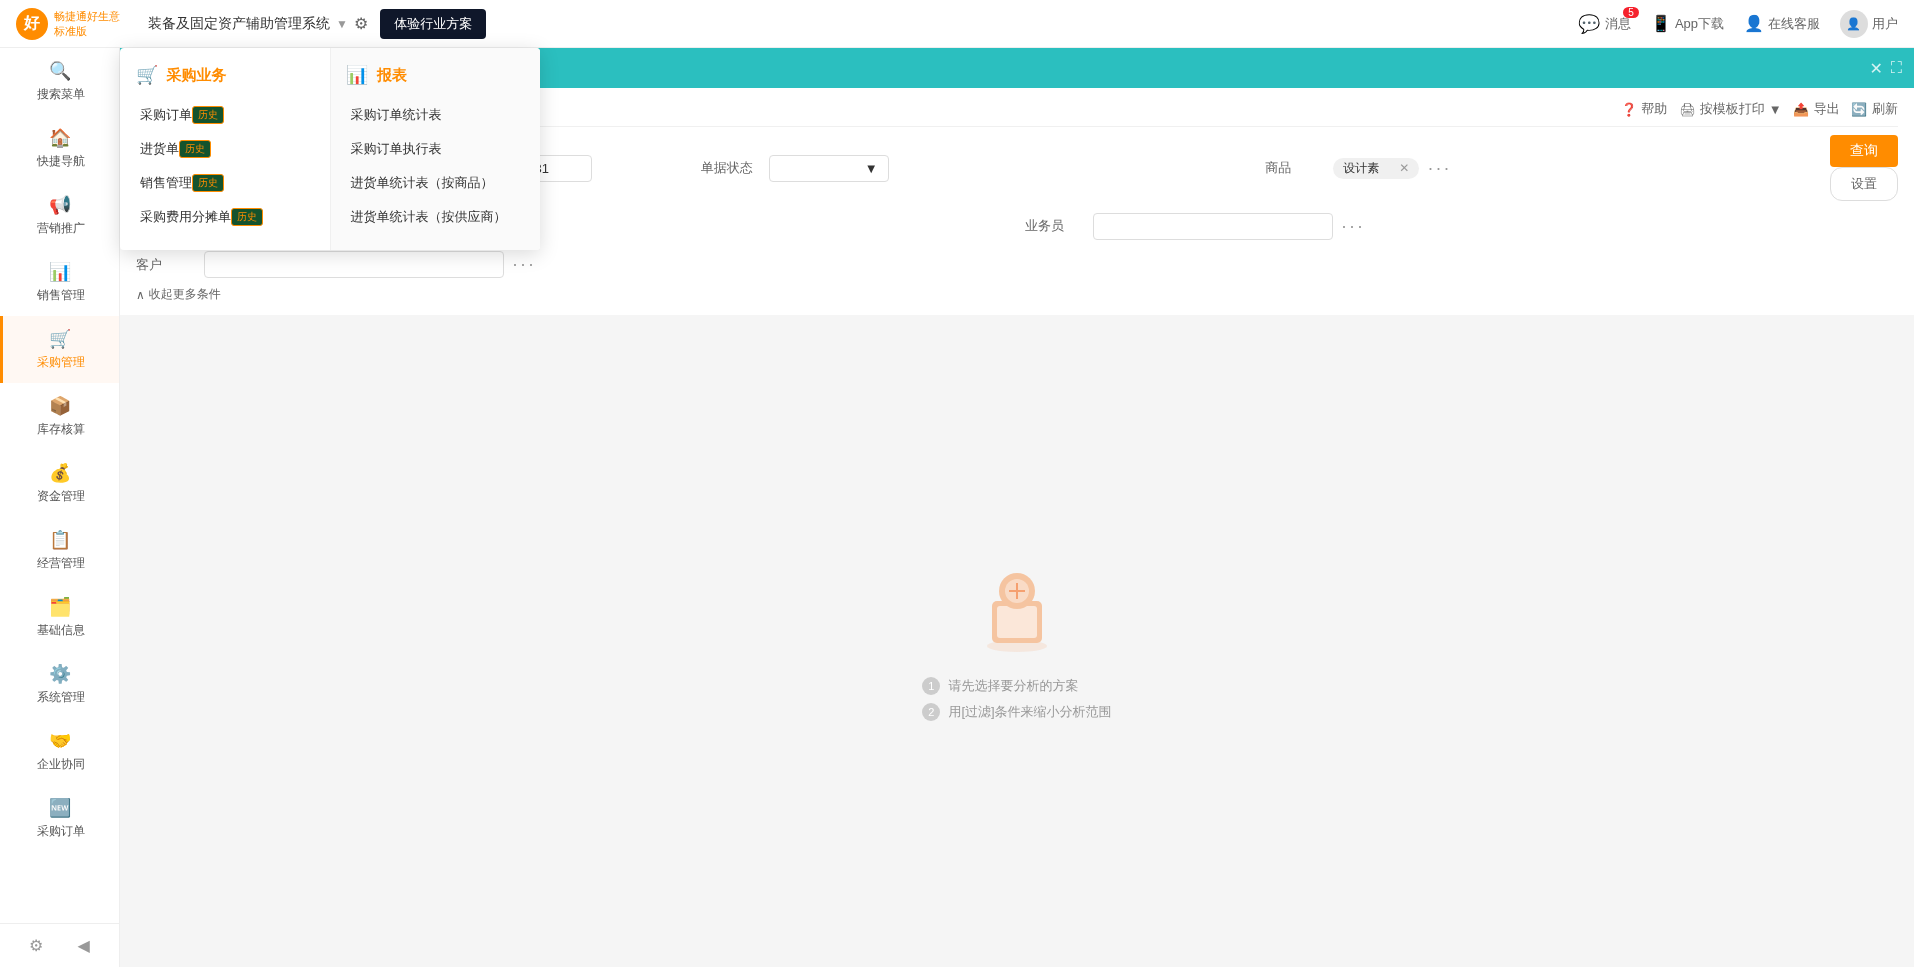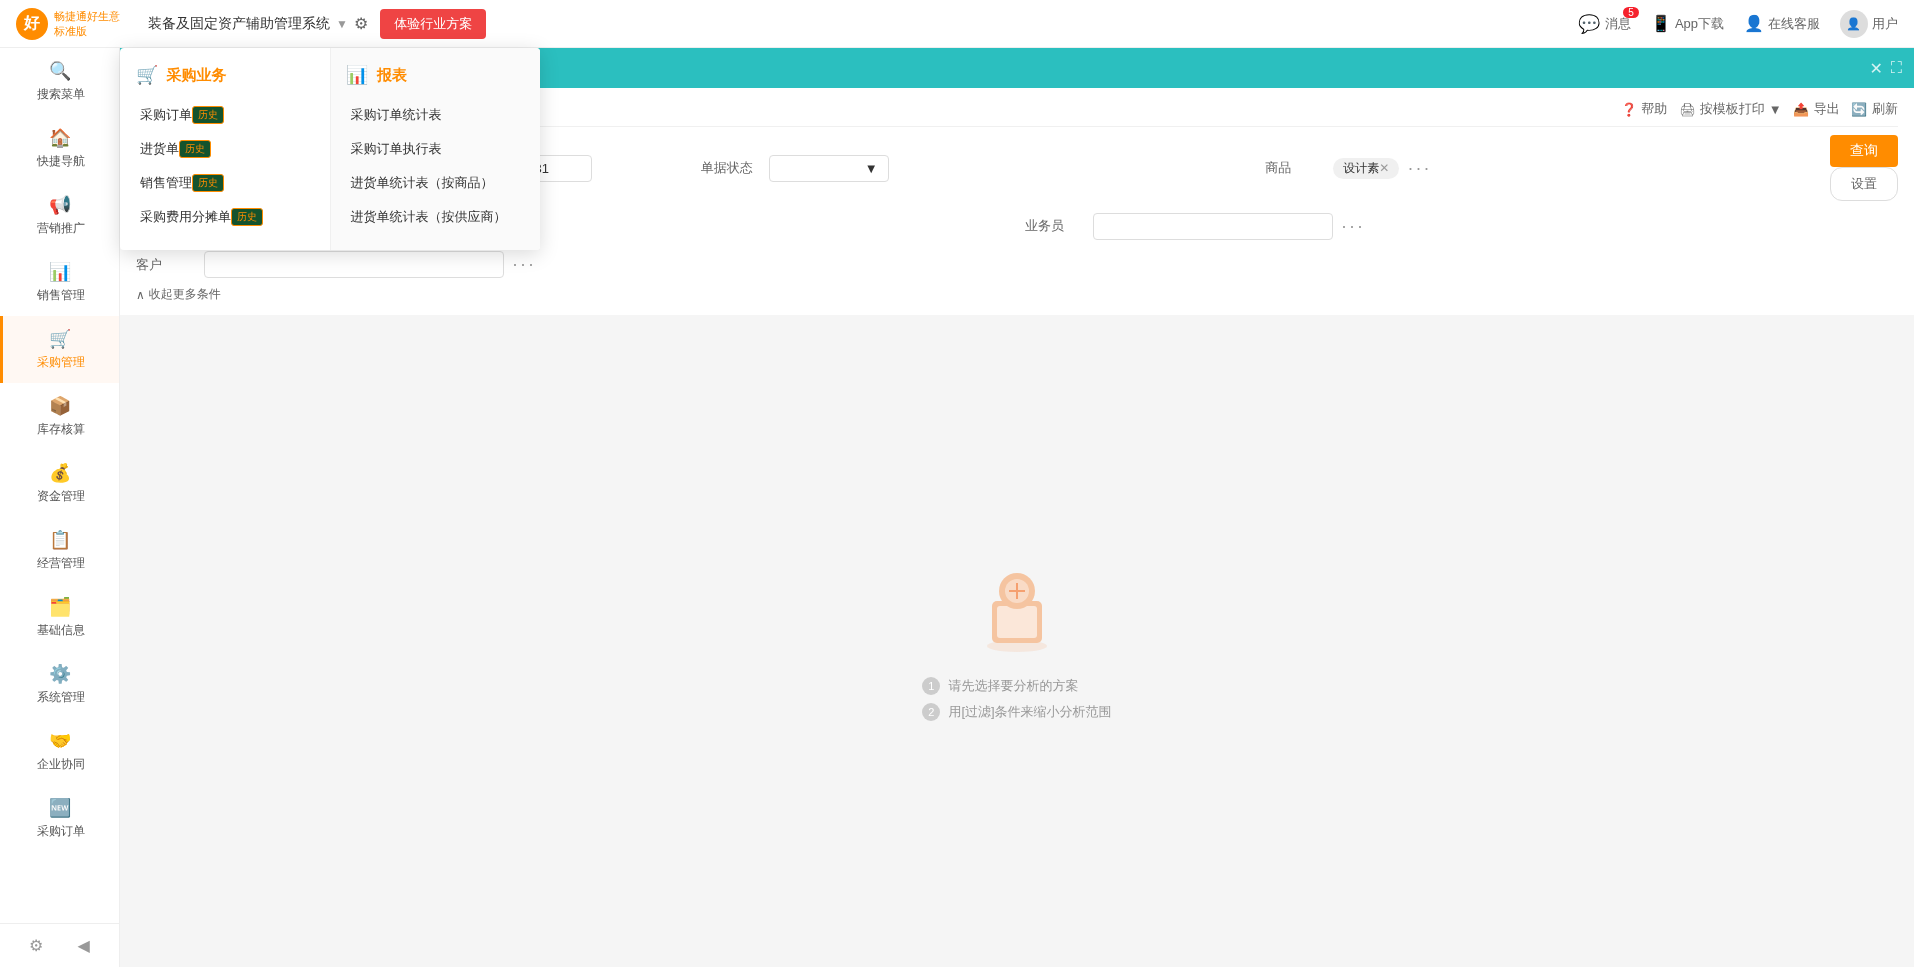--- a/index.html
+++ b/index.html
@@ -13,21 +13,21 @@
     }
     .top-header-left { display: flex; align-items: center; gap: 12px; }
     .logo-area { display: flex; align-items: center; gap: 6px; width: 120px; }
     .logo-icon { width: 32px; height: 32px; background: #ff8c00; border-radius: 50%; display: flex; align-items: center; justify-content: center; color: white; font-size: 16px; font-weight: bold; }
     .logo-text { font-size: 11px; color: #ff8c00; line-height: 1.3; }
     .system-title { font-size: 14px; color: #333; }
     .system-title-area { display: flex; align-items: center; gap: 6px; }
     .dropdown-arrow { color: #999; font-size: 12px; cursor: pointer; }
     .settings-icon-btn { color: #666; font-size: 16px; cursor: pointer; }
     .industry-btn {
-      background: #ef4444; color: white; border: none; padding: 6px 14px;
+      background: #0f172a; color: white; border: none; padding: 6px 14px;
       border-radius: 4px; font-size: 13px; cursor: pointer;
     }
     .top-header-right { display: flex; align-items: center; gap: 20px; }
     .header-action { display: flex; align-items: center; gap: 4px; color: #666; font-size: 13px; cursor: pointer; }
     .badge-wrap { position: relative; }
     .badge { position: absolute; top: -6px; right: -8px; background: #f5222d; color: white; border-radius: 10px; font-size: 10px; padding: 0 4px; min-width: 16px; text-align: center; }
     .user-avatar { width: 28px; height: 28px; background: #ddd; border-radius: 50%; display: flex; align-items: center; justify-content: center; font-size: 12px; color: #666; }
 
     
     .main-layout { display: flex; flex: 1; overflow: hidden; }
@@ -69,21 +69,21 @@
     .filter-toolbar { display: flex; align-items: center; justify-content: flex-end; gap: 12px; margin-bottom: 8px; padding-bottom: 8px; border-bottom: 1px solid #f0f0f0; }
     .filter-action { display: flex; align-items: center; gap: 4px; color: #666; font-size: 13px; cursor: pointer; }
     .filter-rows { display: flex; flex-direction: column; gap: 10px; }
     .filter-row { display: flex; align-items: center; gap: 16px; }
     .filter-field { display: flex; align-items: center; gap: 8px; flex: 1; }
     .filter-label { color: #666; font-size: 13px; white-space: nowrap; min-width: 60px; }
     .filter-input {
       flex: 1; border: 1px solid #ddd; border-radius: 4px; padding: 5px 8px;
       font-size: 13px; color: #333; background: #fff; max-width: 240px;
     }
-    .filter-tag { display: inline-flex; align-items: center; gap: 0; background: #f0f0f0; border-radius: 12px; padding: 2px 10px; font-size: 12px; color: #333; }
+    .filter-tag { display: inline-flex; align-items: center; gap: 20px; background: #f0f0f0; border-radius: 12px; padding: 2px 10px; font-size: 12px; color: #333; }
     .filter-tag-close { cursor: pointer; color: #999; }
     .filter-select { display: flex; align-items: center; gap: 4px; border: 1px solid #ddd; border-radius: 4px; padding: 5px 10px; font-size: 13px; color: #333; cursor: pointer; min-width: 120px; }
     .filter-more { color: #999; cursor: pointer; font-size: 18px; letter-spacing: 2px; }
     .collapse-btn { display: flex; align-items: center; gap: 4px; color: #666; font-size: 12px; cursor: pointer; margin: 8px auto 0; text-align: center; }
     .action-btn-primary { background: #ff8c00; color: white; border: none; padding: 7px 20px; border-radius: 4px; font-size: 14px; cursor: pointer; }
     .action-btn-secondary { background: #fff; color: #666; border: 1px solid #ddd; padding: 7px 16px; border-radius: 12px; font-size: 13px; cursor: pointer; }
     .filter-actions-col { display: flex; flex-direction: column; }
 
     
     .empty-state { flex: 1; display: flex; flex-direction: column; align-items: center; justify-content: center; gap: 16px; }

